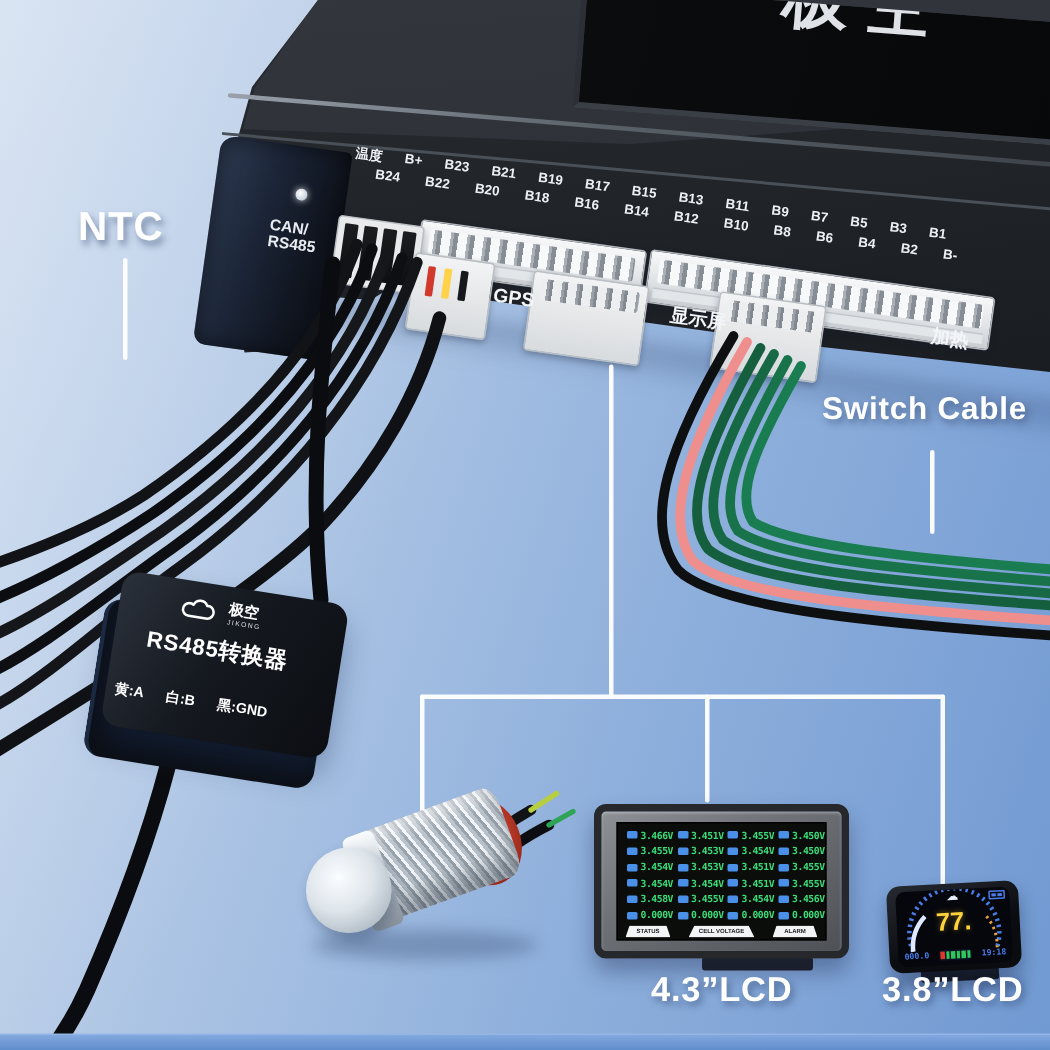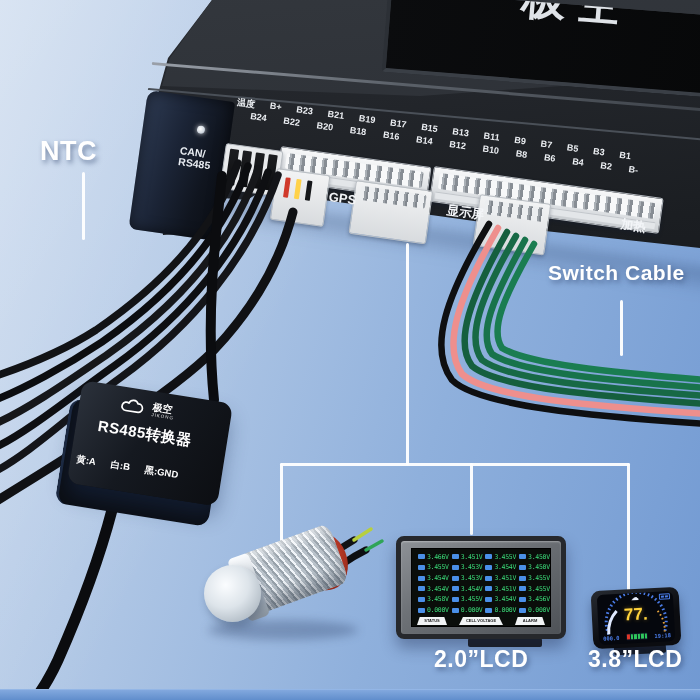--- a/index.html
+++ b/index.html
@@ -97,21 +97,21 @@
   
   .l43{position:absolute;left:396px;top:536px;width:170px;height:103px;border:5px solid #26282c;
     border-radius:8px;box-sizing:border-box;
     background:linear-gradient(150deg,#8d9196 0%,#6e7277 40%,#4e5257 100%);
     box-shadow:0 9px 15px rgba(25,40,75,.38),inset 0 1px 2px rgba(255,255,255,.35);}
   .l43 .scr{position:absolute;left:10px;right:10px;top:7px;bottom:7px;background:#0a0d0a;border:1px solid #000;}
   .l43 .grid{position:absolute;left:3px;right:3px;top:3px;bottom:11px;display:grid;
     grid-template-columns:repeat(4,1fr);row-gap:1px;}
   .l43 .cellv{display:flex;align-items:center;gap:2px;padding-left:3px;}
   .l43 .bat{width:7px;height:5px;background:#4a8fe8;border-radius:1px;flex:none;}
-  .l43 .cv{font-family:"DejaVu Sans Mono",monospace;font-size:6.5px;font-weight:normal;color:#3bdc79;letter-spacing:-.3px;}
+  .l43 .cv{font-family:"DejaVu Sans Mono",monospace;font-size:6.5px;font-weight:bold;color:#3bdc79;letter-spacing:-.3px;}
   .l43 .tabs{position:absolute;bottom:1px;left:5px;right:5px;display:flex;justify-content:space-between;}
   .l43 .tab{height:8px;line-height:8px;background:#f2f4f5;color:#222;font-size:4px;font-weight:700;
     text-align:center;width:30px;clip-path:polygon(9% 0,91% 0,100% 100%,0 100%);overflow:hidden;white-space:nowrap;}
   .l43 .tab:nth-of-type(2){width:44px;}
   .l43-stand{position:absolute;left:468px;top:638px;width:74px;height:9px;background:#1c1e22;border-radius:2px;}
 
   
   .l20{position:absolute;left:592px;top:589px;width:88px;height:58px;border-radius:9px;transform:rotate(-3deg);
     background:linear-gradient(160deg,#262a31,#0b0c10 60%);box-shadow:0 7px 11px rgba(25,40,75,.4);}
   .l20 .scr{position:absolute;left:6px;right:6px;top:4px;bottom:4px;background:#05070d;border-radius:6px;overflow:hidden;}
@@ -444,19 +444,19 @@
             <i class="g"></i>
             <i class="g"></i>
             <i class="g"></i>
             <i class="g"></i>
         </span>
         <span>19:18</span>
       </div>
     </div>
   </div>
 
-  <div class="biglbl" style="left:40px;top:136px;font-size:27px;">NTC</div>
+  <div class="biglbl" style="left:52px;top:136px;font-size:27px;">NTC</div>
   <div class="biglbl" style="left:548px;top:261px;font-size:21px;">Switch Cable</div>
-  <div class="biglbl" style="left:434px;top:646px;font-size:23px;">2.0”LCD</div>
+  <div class="biglbl" style="left:434px;top:646px;font-size:23px;">4.3”LCD</div>
   <div class="biglbl" style="left:588px;top:646px;font-size:23px;">3.8”LCD</div>
 
   <div class="bottom-strip"></div>
 </div>
 
 </body></html>

